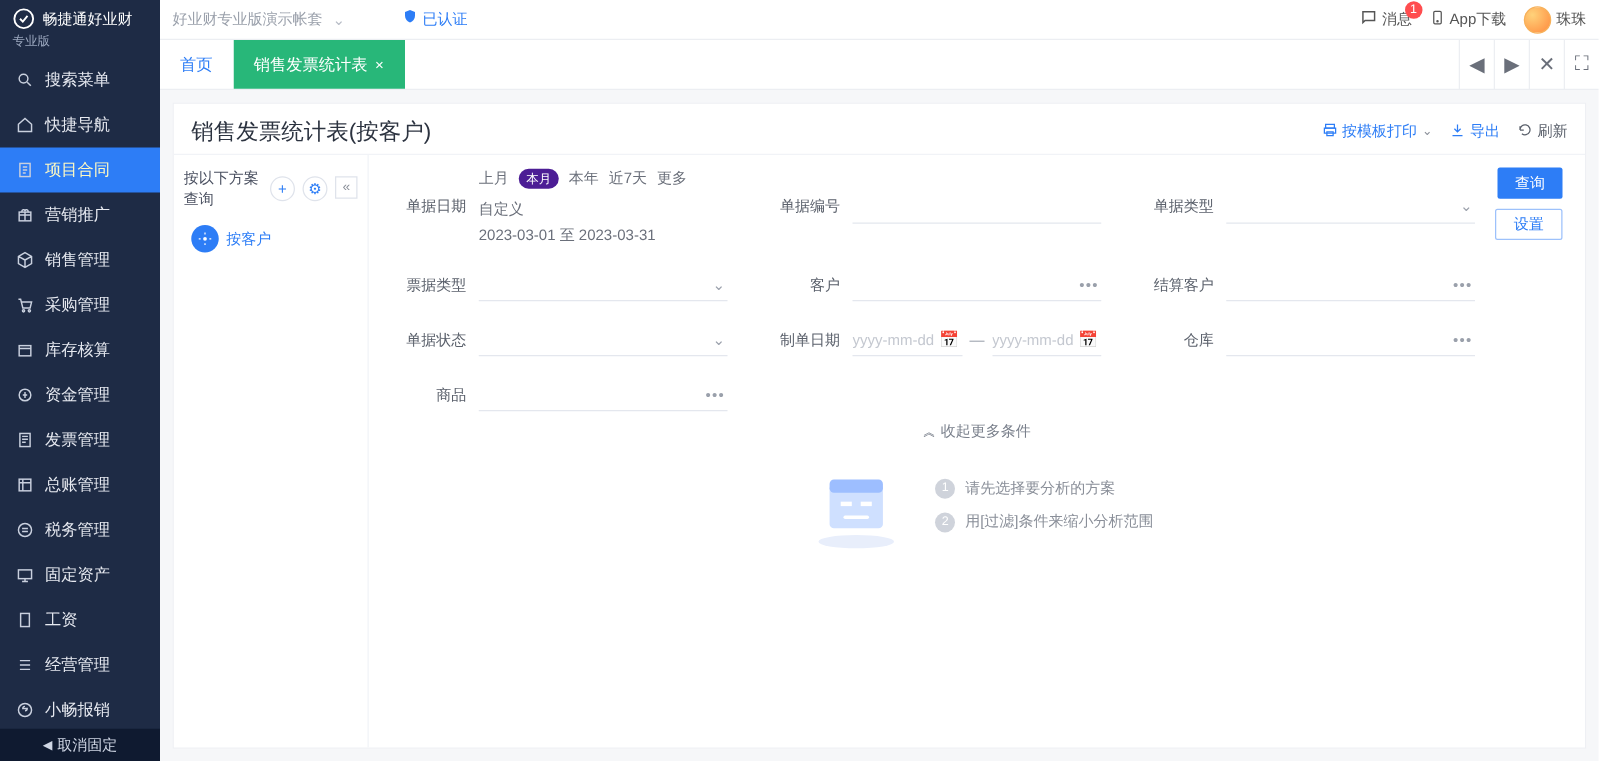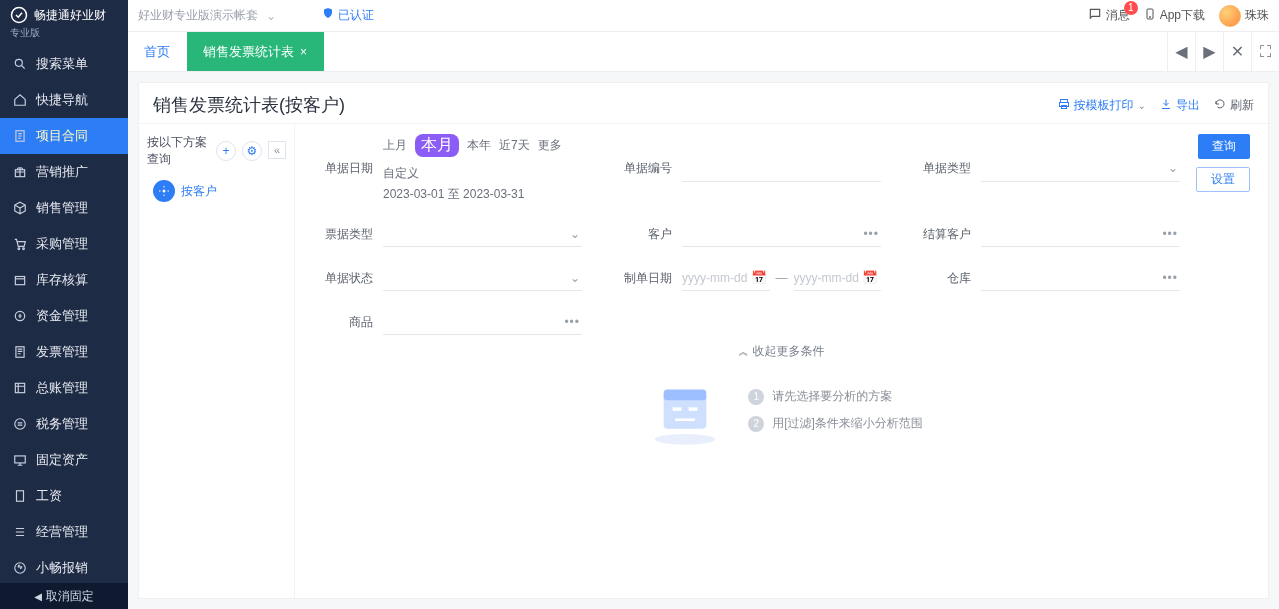--- a/index.html
+++ b/index.html
@@ -73,21 +73,21 @@
 .formarea { flex:1; padding:10px 18px 0 18px; font-size:12px; color:#4a5060; overflow:hidden;}
 .form-grid { display:grid; grid-template-columns: 1fr 1fr 1fr; column-gap: 30px; row-gap: 18px;}
 .field { display:flex; align-items:center; }
 .field .lab { width:60px; text-align:right; margin-right:10px; color:#5a606b;}
 .control { flex:1; position:relative; height:26px; border-bottom:1px solid #e4e7ee; display:flex; align-items:center;}
 .control.plain{ border-bottom:none; height:auto; display:block;}
 .control .chev, .control .dots { position:absolute; right:2px; color:#9aa0ab; font-size:12px;}
 .control .dots{letter-spacing:1px;}
 .date-quick { display:flex; align-items:center; gap:8px; flex-wrap:wrap;}
 .dq { color:#6a6f7a; cursor:pointer;}
-.dq.active{ background:#8b5cf6; color:#fff; padding:1px 6px; border-radius:8px; font-size:16px;}
+.dq.active{ background:#4c1d95; color:#fff; padding:1px 6px; border-radius:8px; font-size:10px;}
 .date-range { color:#6a6f7a; margin-top:4px;}
 .dateinputs{ display:flex; align-items:center; gap:6px;}
 .dateinputs .dinp{ flex:1; position:relative; height:26px; border-bottom:1px solid #e4e7ee; display:flex; align-items:center;}
 .dateinputs .dinp input{ border:none; outline:none; width:100%; font-size:12px; color:#6a6f7a;}
 .dateinputs .cal{ position:absolute; right:2px; color:#2d7df6; font-size:13px;}
 .dateinputs .sep{ color:#9aa0ab;}
 
 .right-actions{ display:flex; flex-direction:column; gap:8px; align-items:flex-end; }
 .btn-primary{ background:#2d7df6; color:#fff; border:none; padding:4px 14px; border-radius:2px; font-size:12px; cursor:pointer;}
 .btn-ghost{ background:#fff; color:#2d7df6; border:1px solid #9dc1fb; padding:3px 14px; border-radius:2px; font-size:12px; cursor:pointer;}

